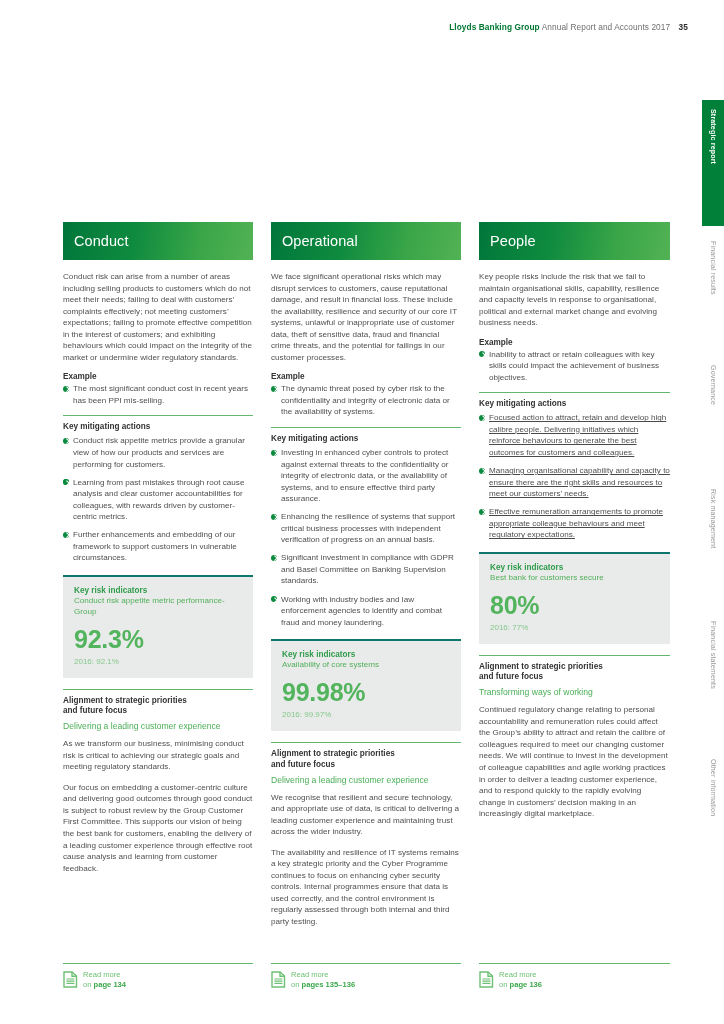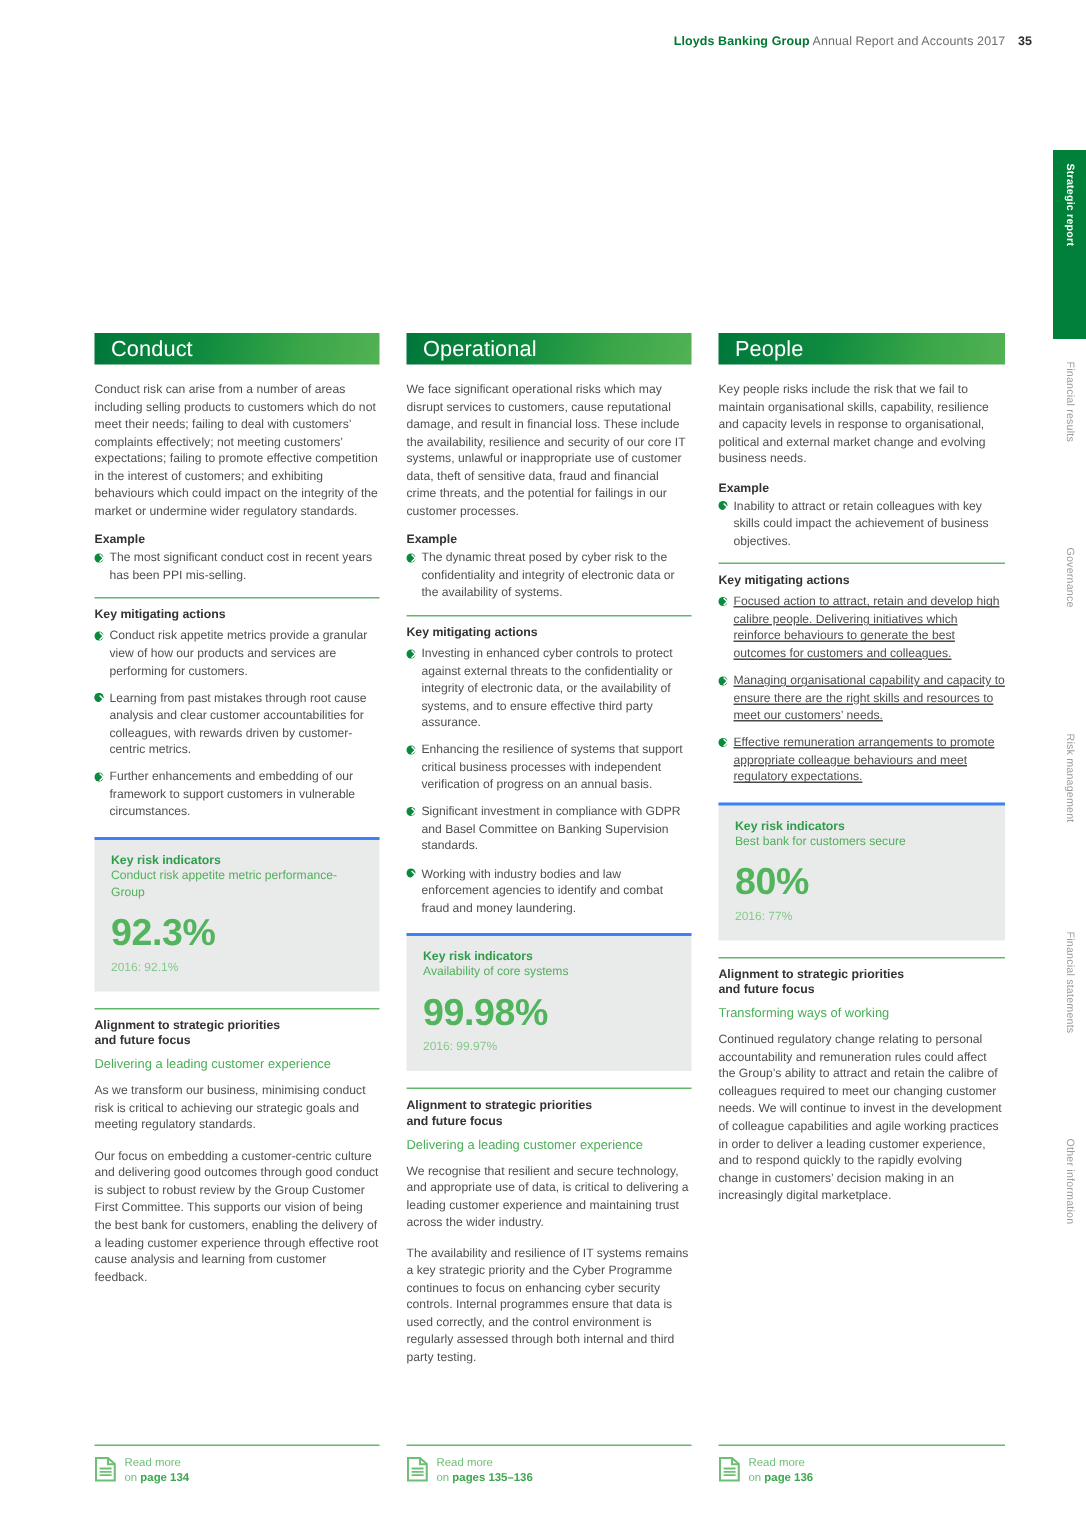--- a/index.html
+++ b/index.html
@@ -53,21 +53,21 @@
     position: absolute;
     top: 222px; left: 63px;
     width: 607px;
     display: flex;
     gap: 18px;
   }
   .col { width: 190px; position: relative; }
   .col.c3 { width: 191px; }
 
   .col-head {
-    height: 21px;
+    height: 38px;
     display: flex; align-items: center;
     padding-left: 11px;
     color: #ffffff;
     font-size: 14.5px;
     font-weight: normal;
     letter-spacing: .005em;
     background: linear-gradient(100deg, #00773a 0%, #0f8b3f 38%, #3aa648 72%, #52b254 100%);
     margin-bottom: 11px;
   }
 
@@ -115,21 +115,21 @@
     left: 1.6px; top: 1.4px;
     width: 2.6px; height: 2.6px;
     border-top: 1.1px solid #ffffff;
     border-right: 1.1px solid #ffffff;
     transform: rotate(45deg);
   }
 
   
   .kri {
     background: #e9eaea;
-    border-top: 2px solid #3b82f6;
+    border-top: 2px solid #0f766e;
     padding: 9px 11px 12px 11px;
     margin-top: 11px;
   }
   .kri-title {
     font-size: 8.2px; font-weight: bold; color: #2f9c4a;
     margin-bottom: 1px;
   }
   .kri-sub {
     font-size: 8.1px; color: #52b05a; line-height: 10.8px;
   }

